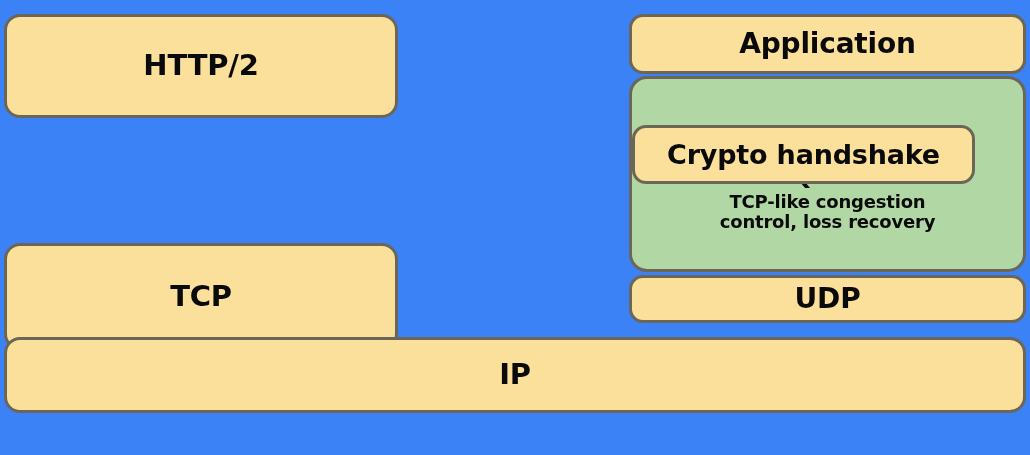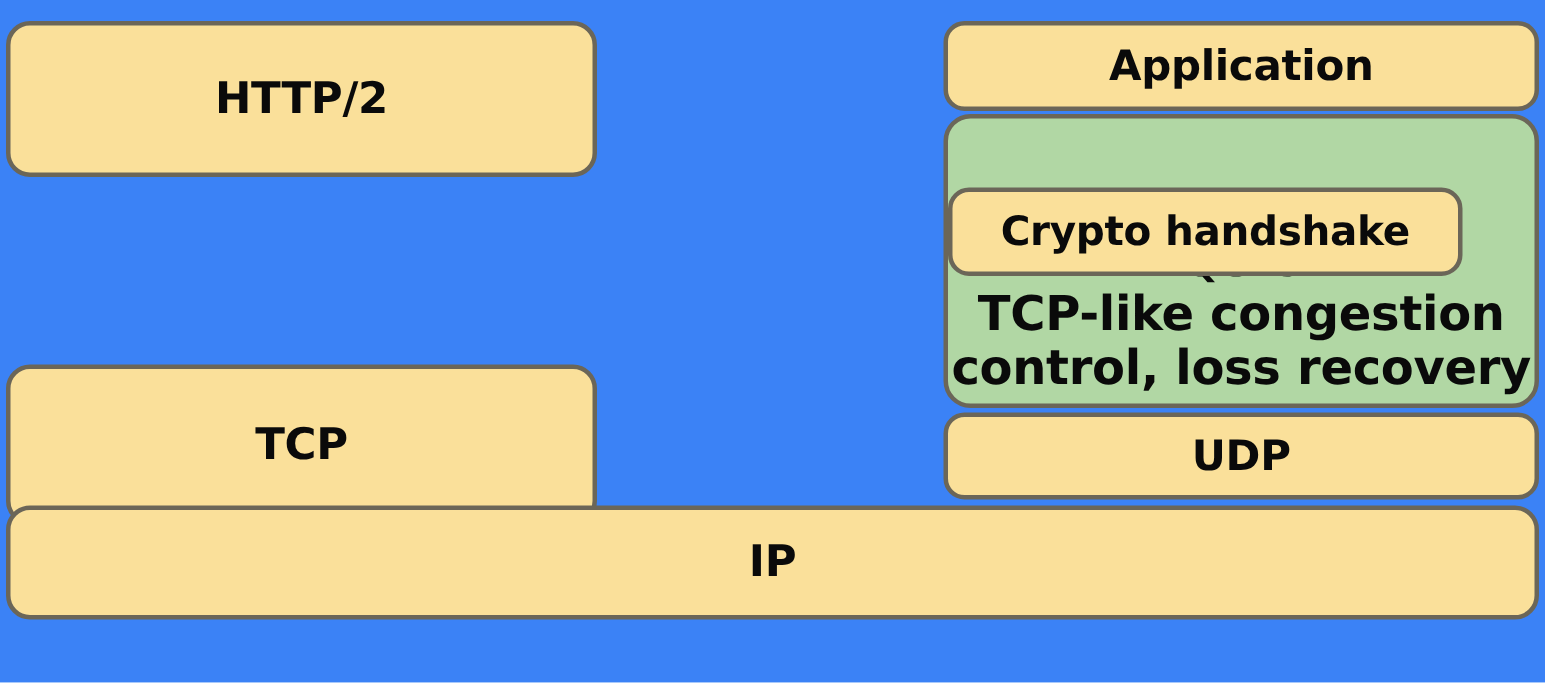--- a/index.html
+++ b/index.html
@@ -41,21 +41,21 @@
   #box-tcp   { left: 4px;  top: 227px; width: 394px; height: 107px; font-size: 29px; margin-top: 16px; }
 
   
   #box-ip    { left: 4px;  top: 337px; width: 1022px; height: 76px; font-size: 29px; }
 
   
   #box-application { left: 629px; top: 14px;  width: 397px; height: 60px;  font-size: 28px; border-radius: 14px; }
   #box-quic        { left: 629px; top: 76px;  width: 397px; height: 196px;
                      border-radius: 18px; align-items: flex-start; justify-content: center;
                      flex-direction: column; }
-  #box-udp         { left: 629px; top: 275px; width: 397px; height: 58px;  font-size: 28px; border-radius: 14px; }
+  #box-udp         { left: 629px; top: 275px; width: 397px; height: 48px;  font-size: 28px; border-radius: 14px; }
 
   
   .quic-title {
     width: 100%;
     text-align: center;
     font-size: 28px;
     font-weight: bold;
     color: #0a0a0a;
     margin-top: 1px;
     line-height: 1.05;
@@ -68,21 +68,21 @@
     height: 59px;
     font-size: 27px;
     border-radius: 14px;
   }
   .quic-sub {
     position: absolute;
     left: 0;
     top: 113px;
     width: 100%;
     text-align: center;
-    font-size: 32px;
+    font-size: 18px;
     font-weight: bold;
     color: #0a0a0a;
     line-height: 1.12;
     white-space: pre-line;
   }
 </style>
 </head>
 <body>
 
 <div id="diagram">

